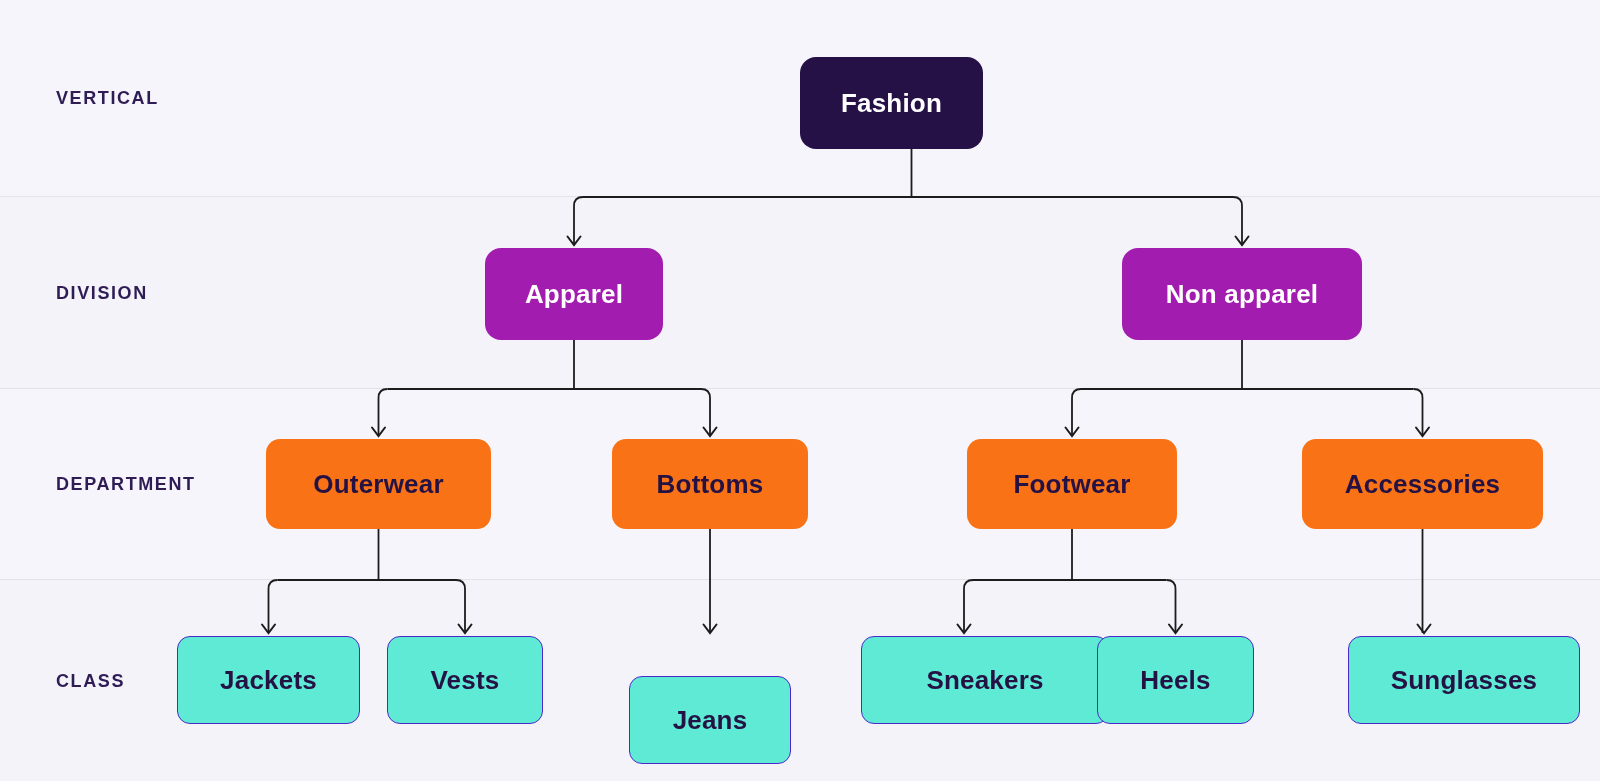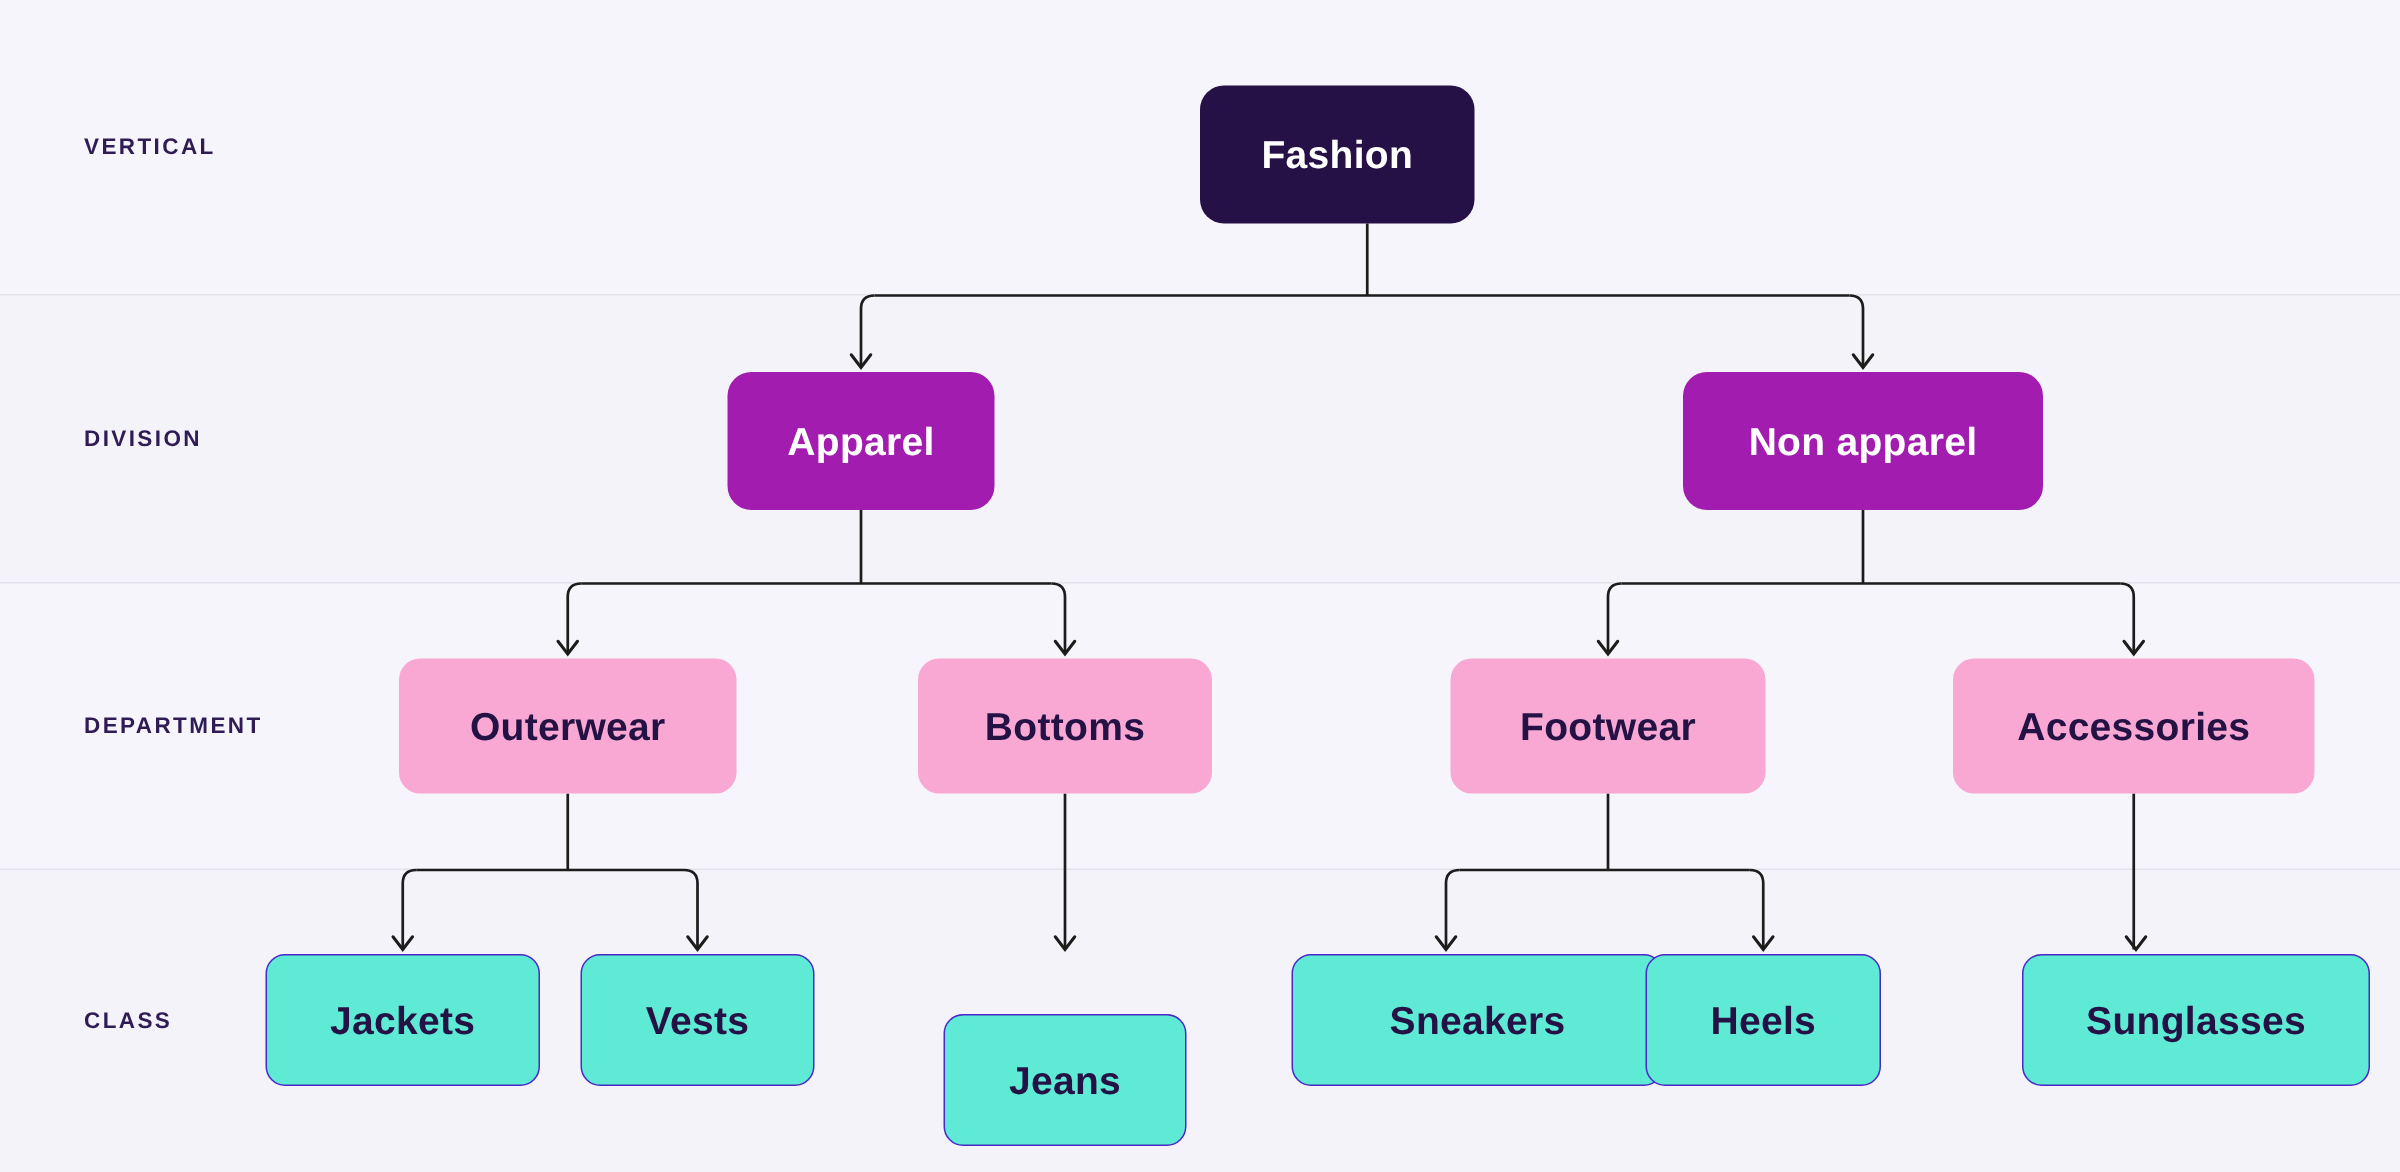--- a/index.html
+++ b/index.html
@@ -25,21 +25,21 @@
     box-sizing: border-box;
   }
   .band + .band {
     border-top: 1px solid #e3e2ea;
   }
   .band-label {
     position: absolute;
     left: 56px;
     top: 50%;
     transform: translateY(-50%);
-    font-size: 15px;
+    font-size: 18px;
     font-weight: 700;
     letter-spacing: 1.6px;
     color: #2f1c55;
     text-transform: uppercase;
     white-space: nowrap;
   }
   .node {
     position: absolute;
     display: flex;
     align-items: center;
@@ -55,21 +55,21 @@
     background: #261147;
     color: #ffffff;
     border-radius: 16px;
   }
   .node.division {
     background: #a21caf;
     color: #ffffff;
     border-radius: 16px;
   }
   .node.department {
-    background: #f9a8d4;
+    background: #f97316;
     color: #241245;
     border-radius: 14px;
   }
   .node.class {
     background: #5eead4;
     color: #241245;
     border: 1.5px solid #4b28c8;
     border-radius: 13px;
   }
   #connector-layer {

